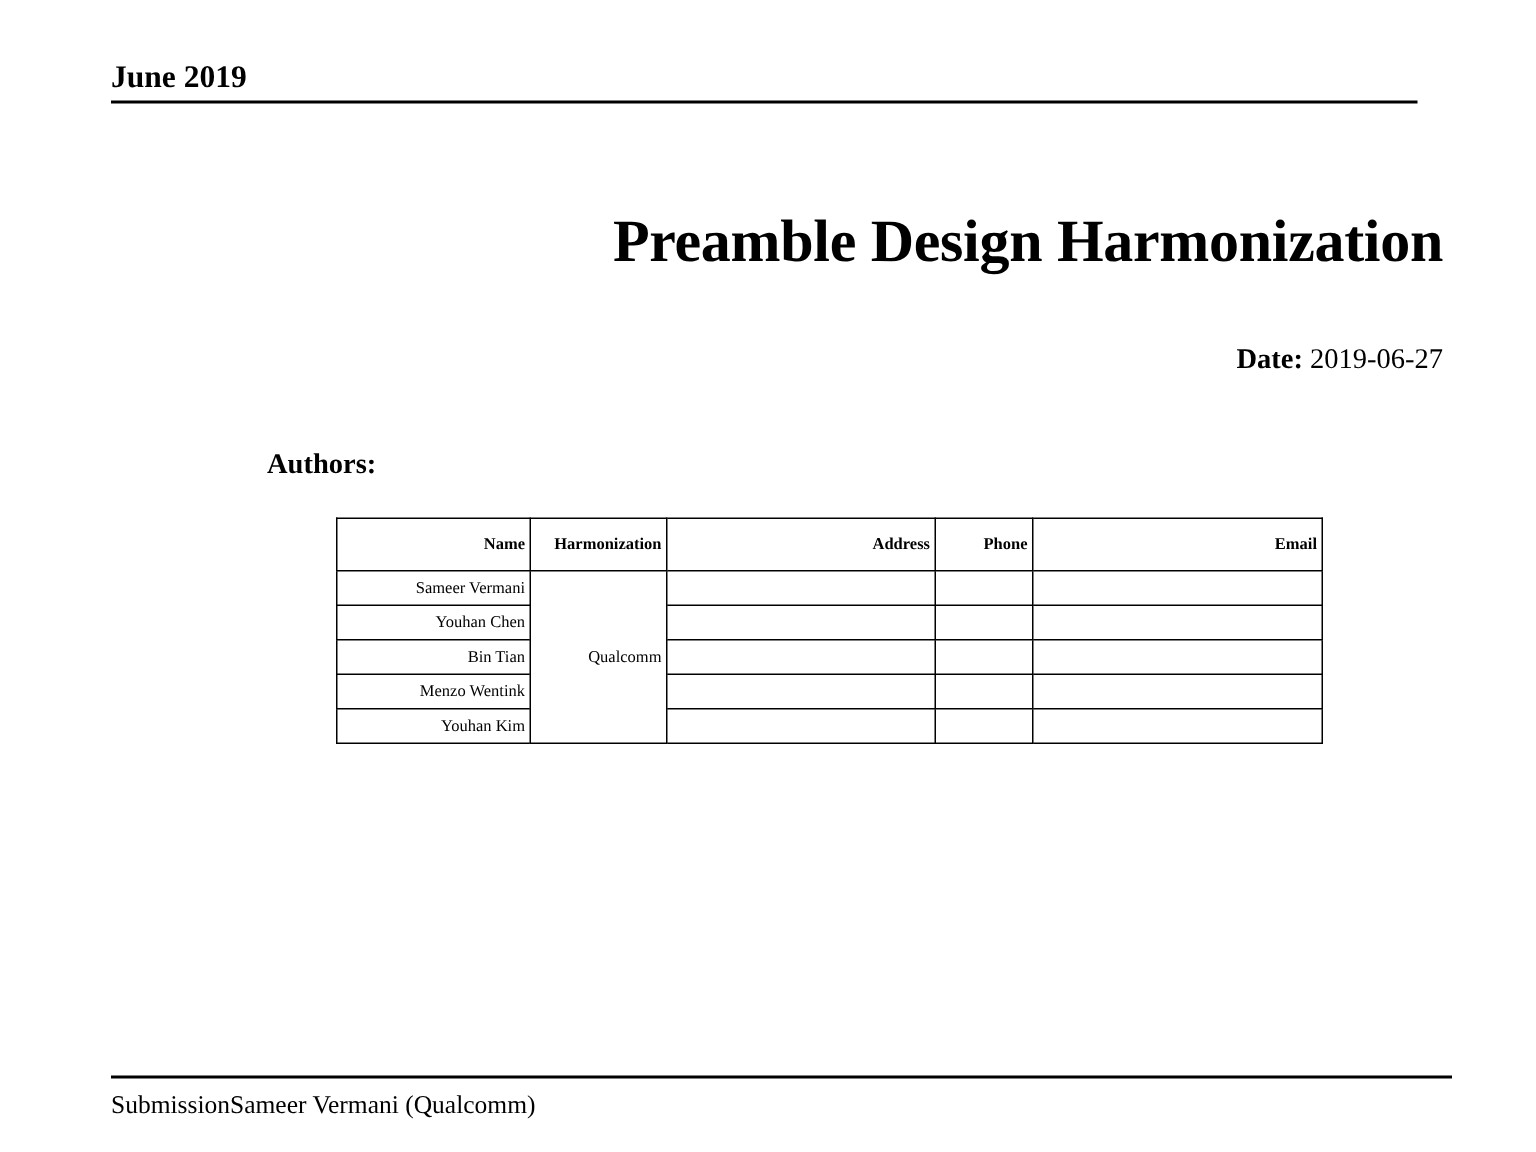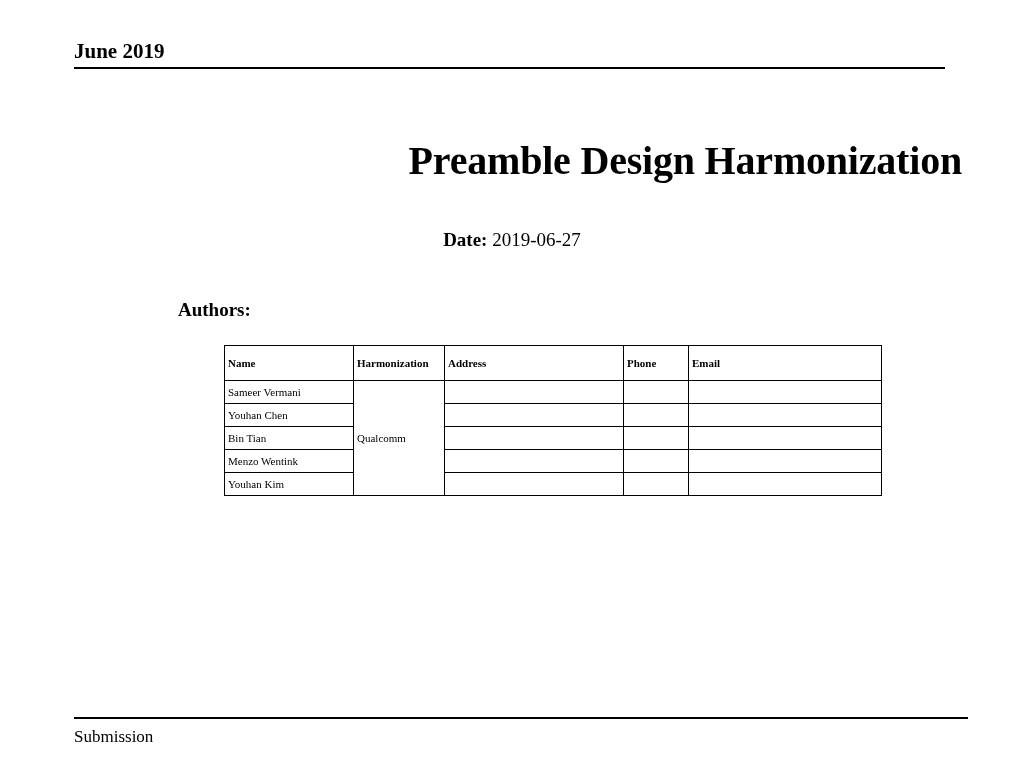--- a/index.html
+++ b/index.html
@@ -55,21 +55,21 @@
     line-height: 48px;
     letter-spacing: -0.2px;
   }
 
   
   .date-line {
     position: absolute;
     left: 62px;
     top: 228px;
     width: 900px;
-    text-align: center;
+    text-align: right;
     font-size: 19px;
     line-height: 24px;
   }
   .date-line .date-label {
     font-weight: bold;
   }
 
   
   .authors-label {
     position: absolute;
@@ -90,21 +90,21 @@
     border-collapse: collapse;
     table-layout: fixed;
     width: 622px;
     background: #ffffff;
   }
   table.authors-table th,
   table.authors-table td {
     border: 1px solid #000000;
     padding: 0 3px;
     font-size: 11px;
-    text-align: left;
+    text-align: right;
     vertical-align: middle;
     line-height: 13px;
   }
   table.authors-table th {
     font-weight: bold;
     height: 34px;
   }
   table.authors-table td {
     height: 22px;
     font-weight: normal;
@@ -213,13 +213,14 @@
         <td></td>
         <td></td>
       </tr>
     </tbody>
   </table>
 </div>
 
 <div class="footer-rule"></div>
 <div class="slide-footer">
   <div class="footer-left">Submission</div>
+  <div class="footer-right">Sameer Vermani (Qualcomm)</div>
 </div>
 
 </body></html>

